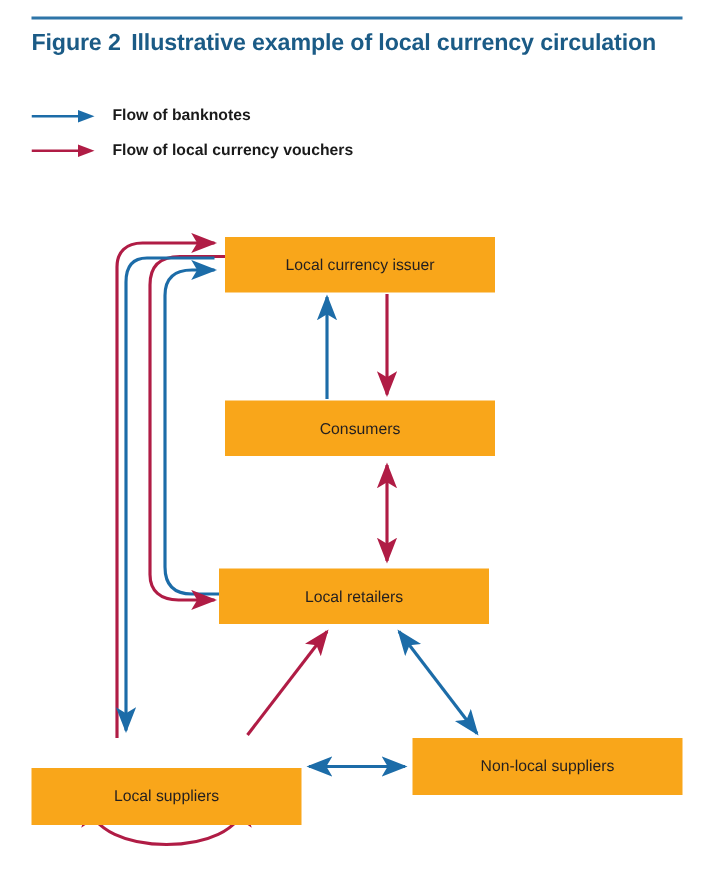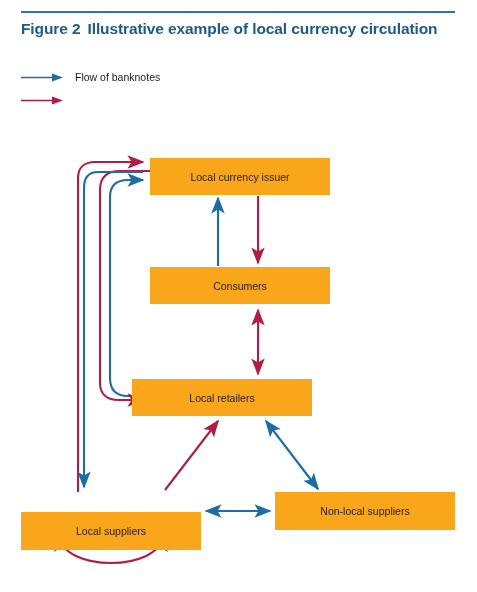--- a/index.html
+++ b/index.html
@@ -54,20 +54,21 @@
   
   .legend {
     position: absolute;
     left: 21px;
     top: 70px;
     width: 420px;
   }
   .legend-row {
     position: relative;
     height: 23px;
+    font-weight: bold;
   }
   .legend-swatch {
     position: absolute;
     left: 0;
     top: 0;
     width: 46px;
     height: 14px;
   }
   .legend-label {
     position: absolute;
@@ -122,20 +123,21 @@
         <polygon points="31,3.4 42,7.5 31,11.6" fill="#1c6ca8"></polygon>
       </svg>
       <span class="legend-label">Flow of banknotes</span>
     </div>
 
     <div class="legend-row">
       <svg class="legend-swatch" viewBox="0 0 46 14" width="46" height="14">
         <line x1="0" y1="7.5" x2="33" y2="7.5" stroke="#b01c45" stroke-width="1.7"></line>
         <polygon points="31,3.4 42,7.5 31,11.6" fill="#b01c45"></polygon>
       </svg>
+      <span class="legend-label">Flow of local currency vouchers</span>
     </div>
 
   </div>
 
   <svg id="diagram-canvas" viewBox="0 0 477 592" width="477" height="592">
     <defs>
       <marker id="ahBlue" markerWidth="9" markerHeight="9" refX="7.4" refY="3.2" orient="auto" markerUnits="strokeWidth">
         <path d="M0,0 L8.2,3.2 L0,6.4 L1.9,3.2 z" fill="#1c6ca8"></path>
       </marker>
       <marker id="ahBlueStart" markerWidth="9" markerHeight="9" refX="7.4" refY="3.2" orient="auto-start-reverse" markerUnits="strokeWidth">
@@ -176,21 +178,21 @@
   </svg>
 
   <div class="node-box" style="left:150px; top:267px; width:180px; height:37px;">
     <span class="node-label">Consumers</span>
   </div>
 
   <div class="node-box" style="left:150px; top:158px; width:180px; height:37px;">
     <span class="node-label">Local currency issuer</span>
   </div>
 
-  <div class="node-box" style="left:132px; top:379px; width:180px; height:37px;">
+  <div class="node-box" style="left:146px; top:379px; width:180px; height:37px;">
     <span class="node-label">Local retailers</span>
   </div>
 
   <div class="node-box" style="left:21px; top:492px; width:180px; height:38px;margin-top:20px;">
     <span class="node-label">Local suppliers</span>
   </div>
 
   <div class="node-box" style="left:275px; top:492px; width:180px; height:38px;text-align:right;">
     <span class="node-label">Non-local suppliers</span>
   </div>

